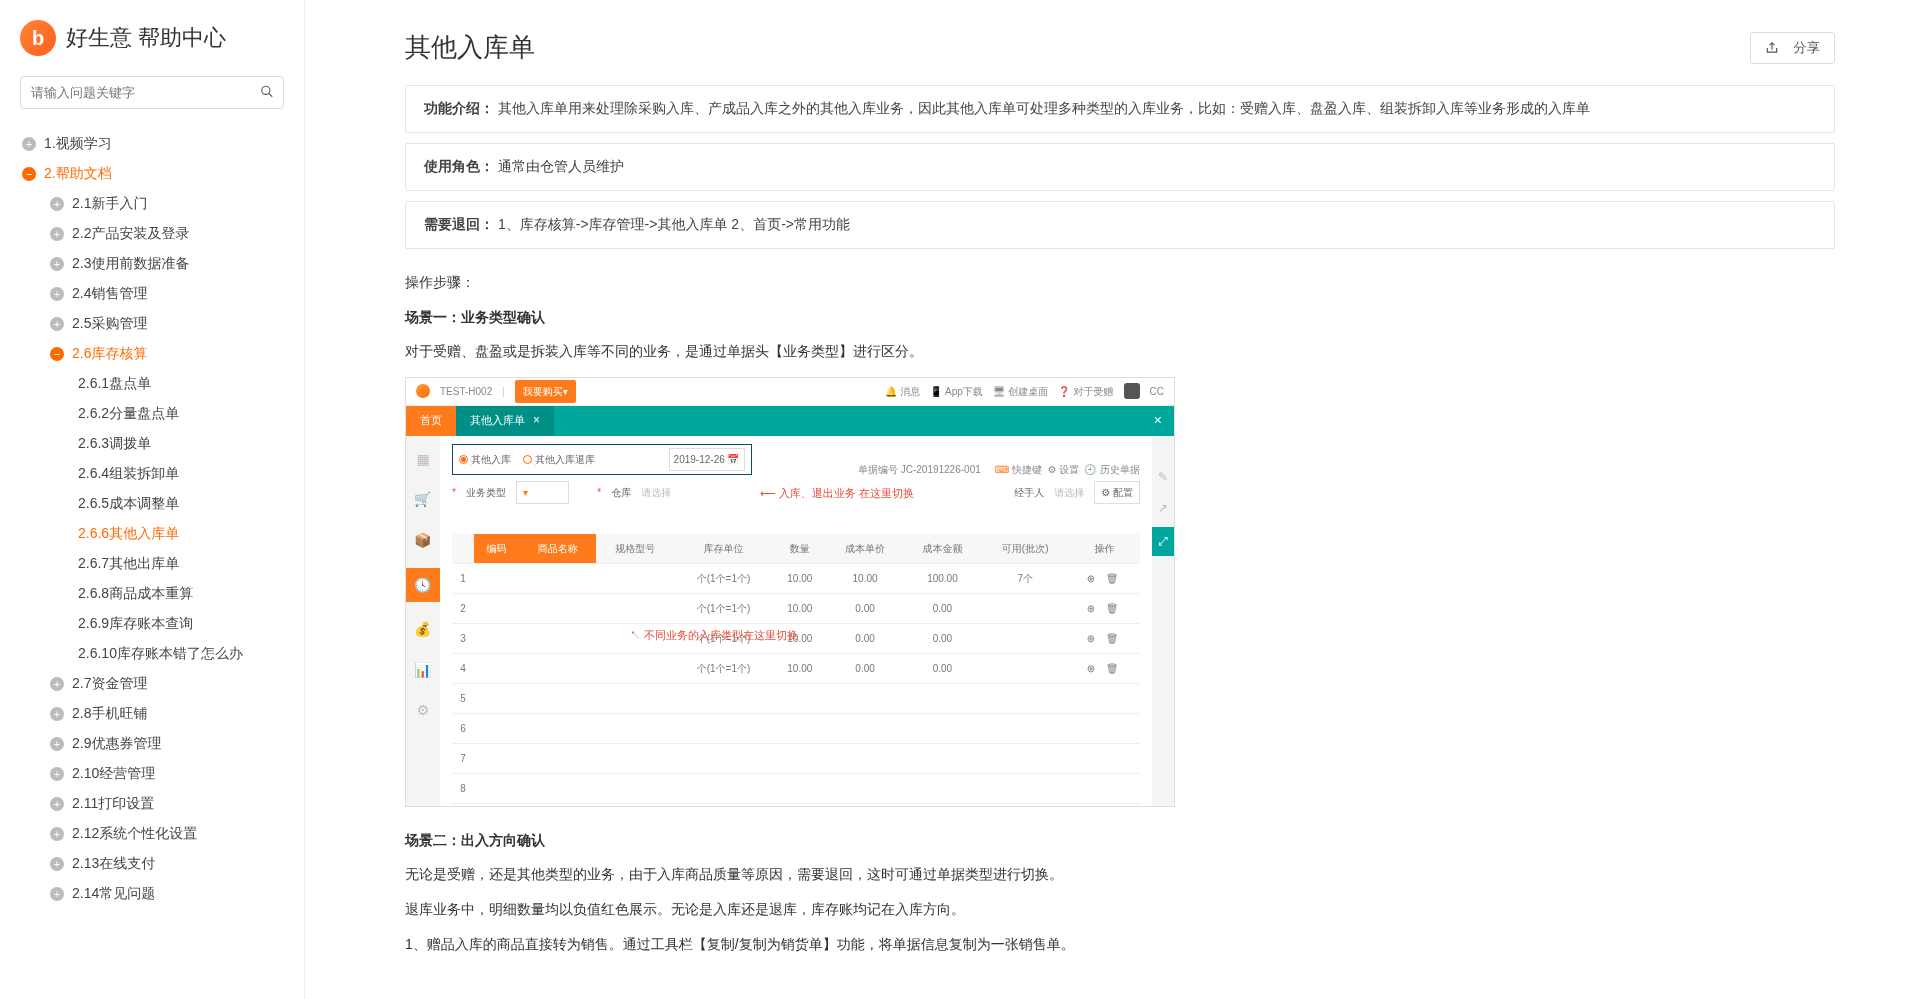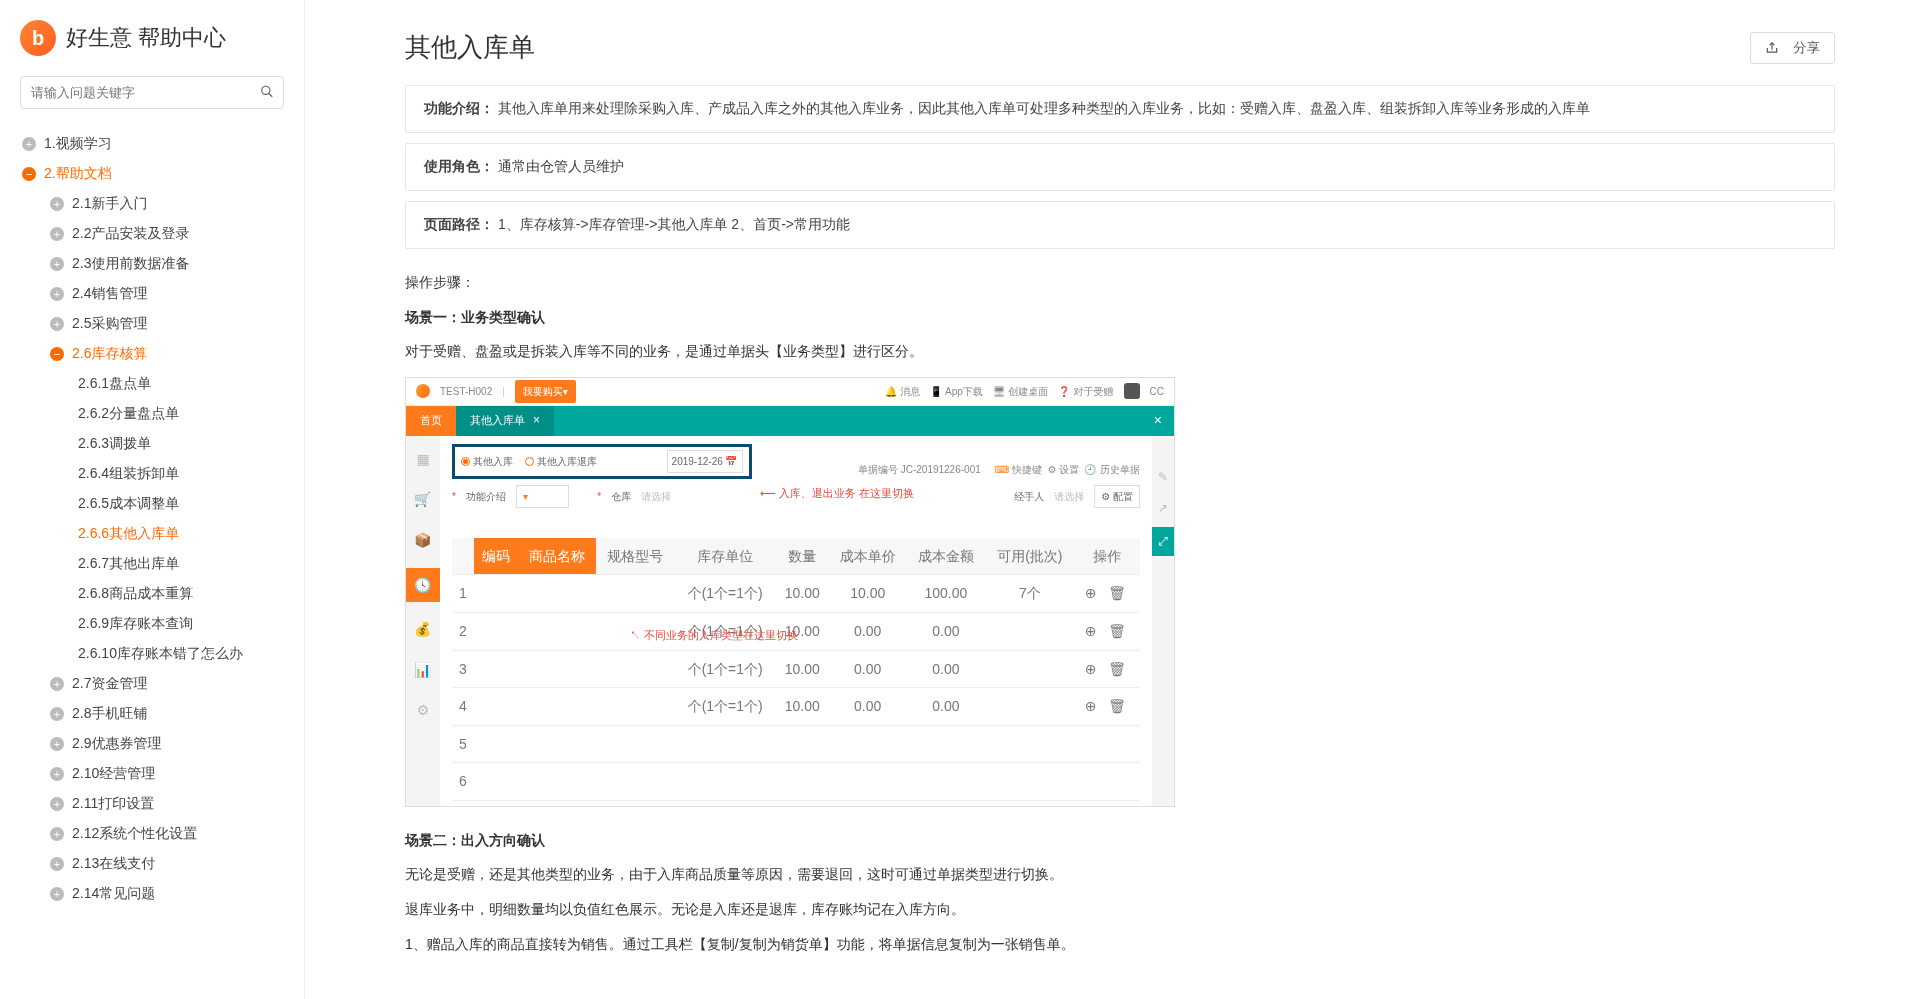--- a/index.html
+++ b/index.html
@@ -41,31 +41,31 @@
 .ss-tabs { height: 30px; background: #00a79d; display: flex; align-items: center; font-size: 11px; color: #fff; }
 .ss-tab { padding: 0 14px; height: 100%; display: flex; align-items: center; }
 .ss-tab.home { background: #ff7a1a; }
 .ss-tab.act { background: #008f86; }
 .ss-tab.act::after { content:"×"; margin-left:8px; font-size:12px;}
 .ss-tabs .close-x { margin-left:auto; padding:0 12px; font-size:14px;}
 .ss-body { display: flex; height: calc(100% - 58px); }
 .ss-leftbar { width: 34px; background: #f4f4f4; display: flex; flex-direction: column; align-items: center; gap: 14px; padding-top: 10px; font-size: 14px; color: #bbb; }
 .ss-leftbar .li-active { background:#ff7a1a; color:#fff; width:100%; text-align:center; padding:4px 0;}
 .ss-main { flex: 1; background: #fff; position: relative; padding: 8px 12px; font-size: 10px; color: #666; }
-.ss-row1 { display: flex; align-items: center; gap: 12px; margin-bottom: 6px; border:3px solid #0c4a6e; padding:3px 6px; width:300px;}
+.ss-row1 { display: flex; align-items: center; gap: 12px; margin-bottom: 6px; border:1px solid #0c4a6e; padding:3px 6px; width:300px;}
 .ss-radio { display: inline-flex; align-items: center; gap: 3px; }
 .ss-radio .dot { width: 9px; height: 9px; border: 1px solid #ff6a00; border-radius: 50%; display:inline-block; }
 .ss-radio.sel .dot::after { content: ""; display: block; width: 5px; height: 5px; background: #ff6a00; border-radius: 50%; margin: 1px; }
 .ss-date { border:1px solid #ddd; padding:1px 4px; margin-left:auto;}
 .ss-red-arrow { position: absolute; color: #e74c3c; font-size: 11px; margin-top: 29px; }
 .ss-row2 { display:flex; align-items:center; gap:10px; margin:4px 0 6px 0;}
 .ss-dropdown { width: 100px; border:1px solid #e74c3c; background:#fff; position:absolute; left:68px; top:48px; z-index:5; font-size:10px;}
 .ss-dropdown .dd-sel { background:#f6c08b; padding:3px 6px;}
 .ss-dropdown div { padding:3px 6px; border-bottom:1px solid #f0f0f0;}
-.ss-table { width: 100%; border-collapse: collapse; font-size: 14px; margin-top:30px;}
+.ss-table { width: 100%; border-collapse: collapse; font-size: 10px; margin-top:30px;}
 .ss-table th, .ss-table td { border-bottom: 1px solid #eee; padding: 5px 4px; text-align: center; color: #777; }
 .ss-table th { background: #f7f7f7; font-weight: normal; }
 .ss-table th.hl { background:#ff7a1a; color:#fff;}
 .ss-table .idx { width: 22px; }
 .ss-actions-col { color:#bbb; letter-spacing:4px;}
 .ss-rightbar { width: 22px; background:#f4f4f4; display:flex; flex-direction:column; align-items:center; gap:8px; padding-top:30px; color:#bbb; font-size:12px;}
 .ss-rightbar .rb-hl { background:#00a79d; color:#fff; width:100%; text-align:center; padding:3px 0;}
 </style>
 </head>
 <body>
@@ -250,21 +250,21 @@
       </button>
     </div>
 
     <div class="info-box">
       <span class="lbl">功能介绍：</span><span>其他入库单用来处理除采购入库、产成品入库之外的其他入库业务，因此其他入库单可处理多种类型的入库业务，比如：受赠入库、盘盈入库、组装拆卸入库等业务形成的入库单</span>
     </div>
     <div class="info-box">
       <span class="lbl">使用角色：</span><span>通常由仓管人员维护</span>
     </div>
     <div class="info-box">
-      <span class="lbl">页面路径：</span><span>1、库存核算-&gt;库存管理-&gt;其他入库单 2、首页-&gt;常用功能</span>
+      <span class="lbl">需要退回：</span><span>1、库存核算-&gt;库存管理-&gt;其他入库单 2、首页-&gt;常用功能</span>
     </div>
 
     <div class="content">
       <p>操作步骤：</p>
       <p><strong>场景一：业务类型确认</strong></p>
       <p>对于受赠、盘盈或是拆装入库等不同的业务，是通过单据头【业务类型】进行区分。</p>
 
       <div class="screenshot">
         <div class="ss-top">
           <div class="left-ll">
@@ -314,21 +314,21 @@
             <div style="position:absolute; right:12px; top:24px; font-size:10px; color:#888;">
               <span>单据编号</span>
               <span>JC-20191226-001</span>
               &nbsp;&nbsp;&nbsp;
               <span style="color:#ff7a1a;">⌨ </span><span>快捷键</span>&nbsp;
               <span>⚙ </span><span>设置</span>&nbsp;
               <span style="color:#ff7a1a;">🕘 </span><span>历史单据</span>
             </div>
 
             <div class="ss-row2">
-              <span style="color:#e74c3c;">*</span><span>功能介绍</span>
+              <span style="color:#e74c3c;">*</span><span>业务类型</span>
               <span style="border:1px solid #ddd; padding:1px 40px 1px 6px; color:#ff7a1a;">▾</span>
               &nbsp;&nbsp;&nbsp;
               <span style="color:#e74c3c;">*</span><span>仓库</span>
               <span style="color:#bbb;">请选择</span>
               <span style="margin-left:auto;">经手人</span>
               <span style="color:#bbb;">请选择</span>
               <span style="border:1px solid #ddd; padding:1px 6px;">⚙ <span>配置</span></span>
             </div>
 
 

